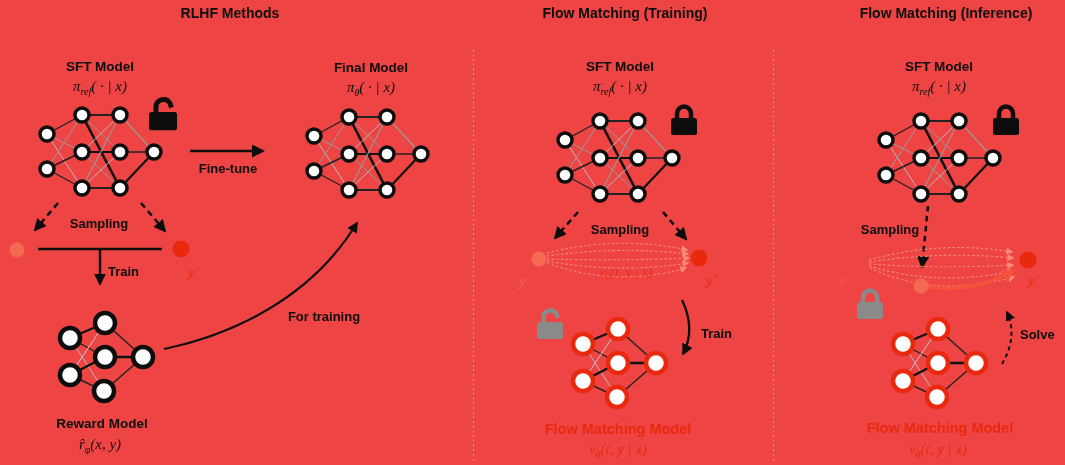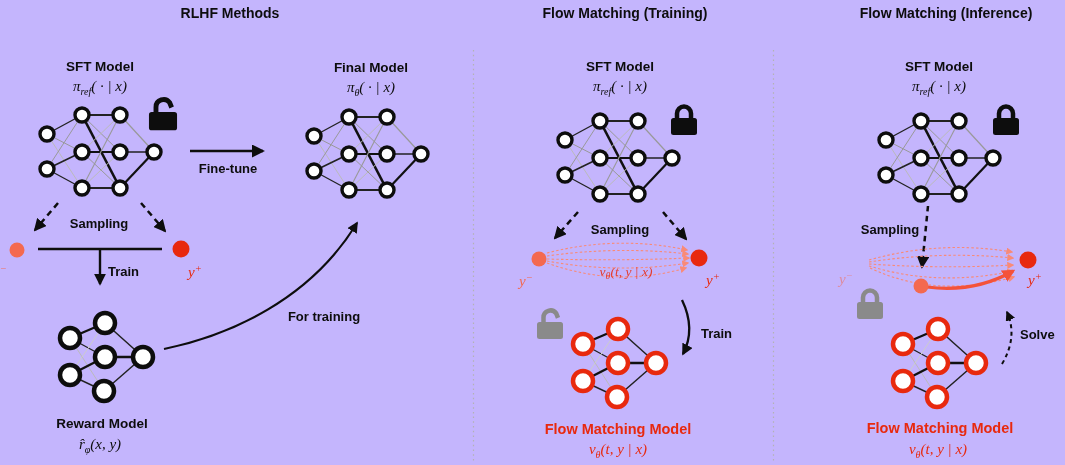--- a/index.html
+++ b/index.html
@@ -1,20 +1,20 @@
 <!DOCTYPE html>
 <html style="--red: #e8290e; --salmon: #f4694f; --fan: #f98a77; --solidred: #f4523a; --gray: #7e7e7e; --ink: #0d0d0d; --sep: #b3b3b3;"><head>
 <meta charset="utf-8">
 <style>
   :root{
     --red:#e8290e; --salmon:#f4694f; --fan:#f98a77; --solidred:#f4523a;
     --gray:#7e7e7e; --ink:#0d0d0d; --sep:#b3b3b3;
   }
   html,body{margin:0;padding:0;background:#ffffff;}
-  .stage{width:1065px;height:465px;background:#c4b5fd;position:relative;overflow:hidden;}
+  .stage{width:1065px;height:465px;background:#ef4444;position:relative;overflow:hidden;}
   svg{display:block;}
   .lbl{font-family:"Liberation Sans","DejaVu Sans",sans-serif;font-weight:700;fill:var(--ink);}
   .math{font-family:"Liberation Serif","DejaVu Serif",serif;font-style:italic;fill:var(--ink);}
   .sub{font-size:10px;}
   .sup{font-size:10.5px;}
   .redtxt{fill:var(--red);}
   .salmontxt{fill:var(--salmon);}
   .dim{opacity:.85;}
   .dim2{opacity:.55;}
   .arr{stroke:var(--ink);fill:none;}

